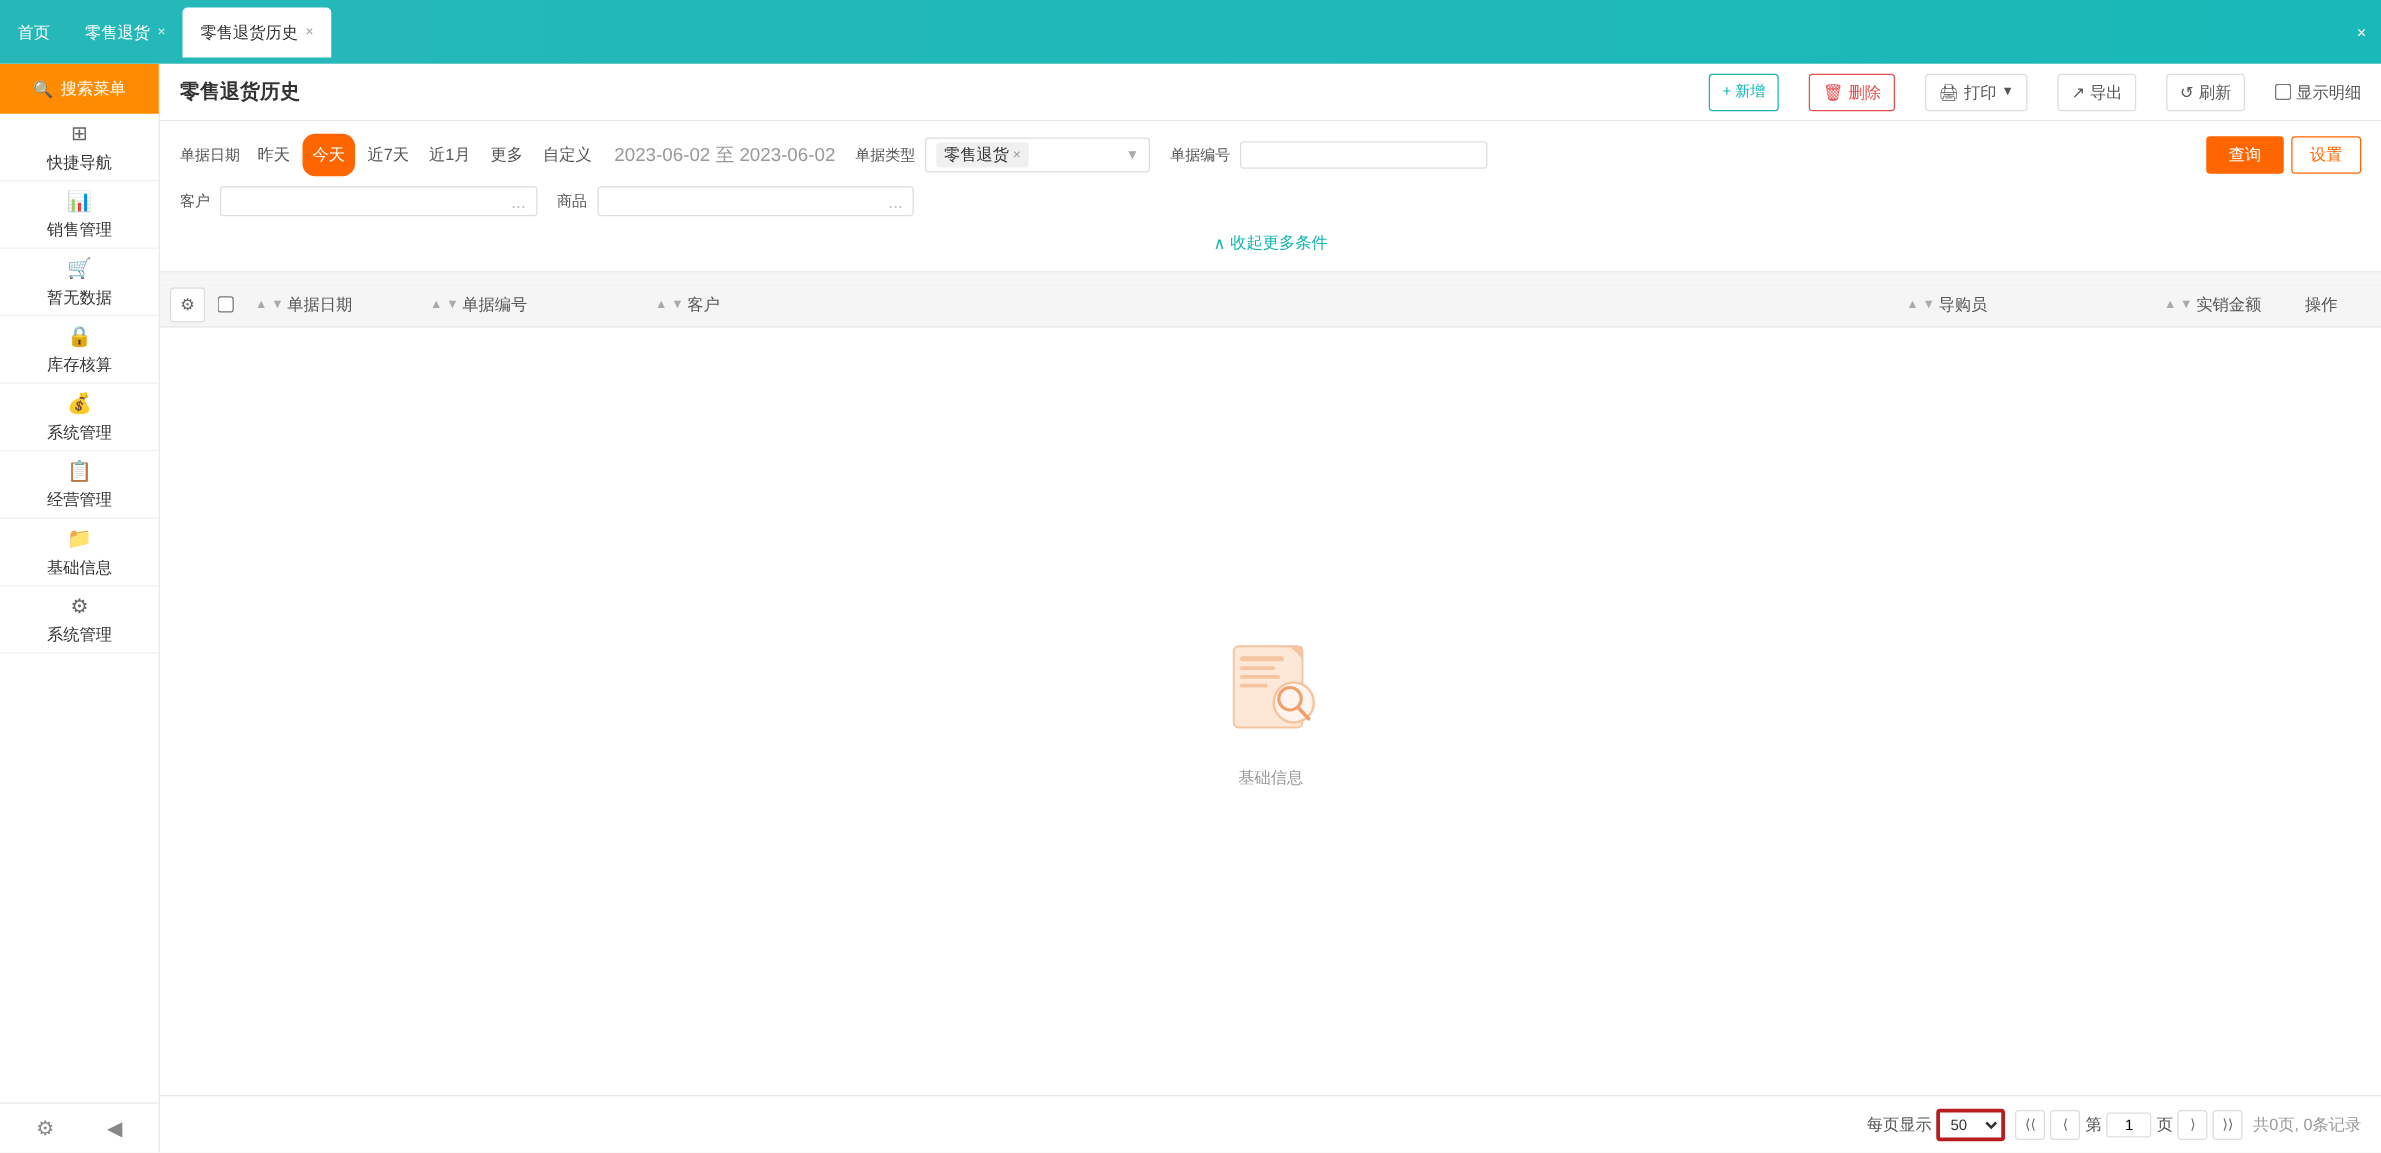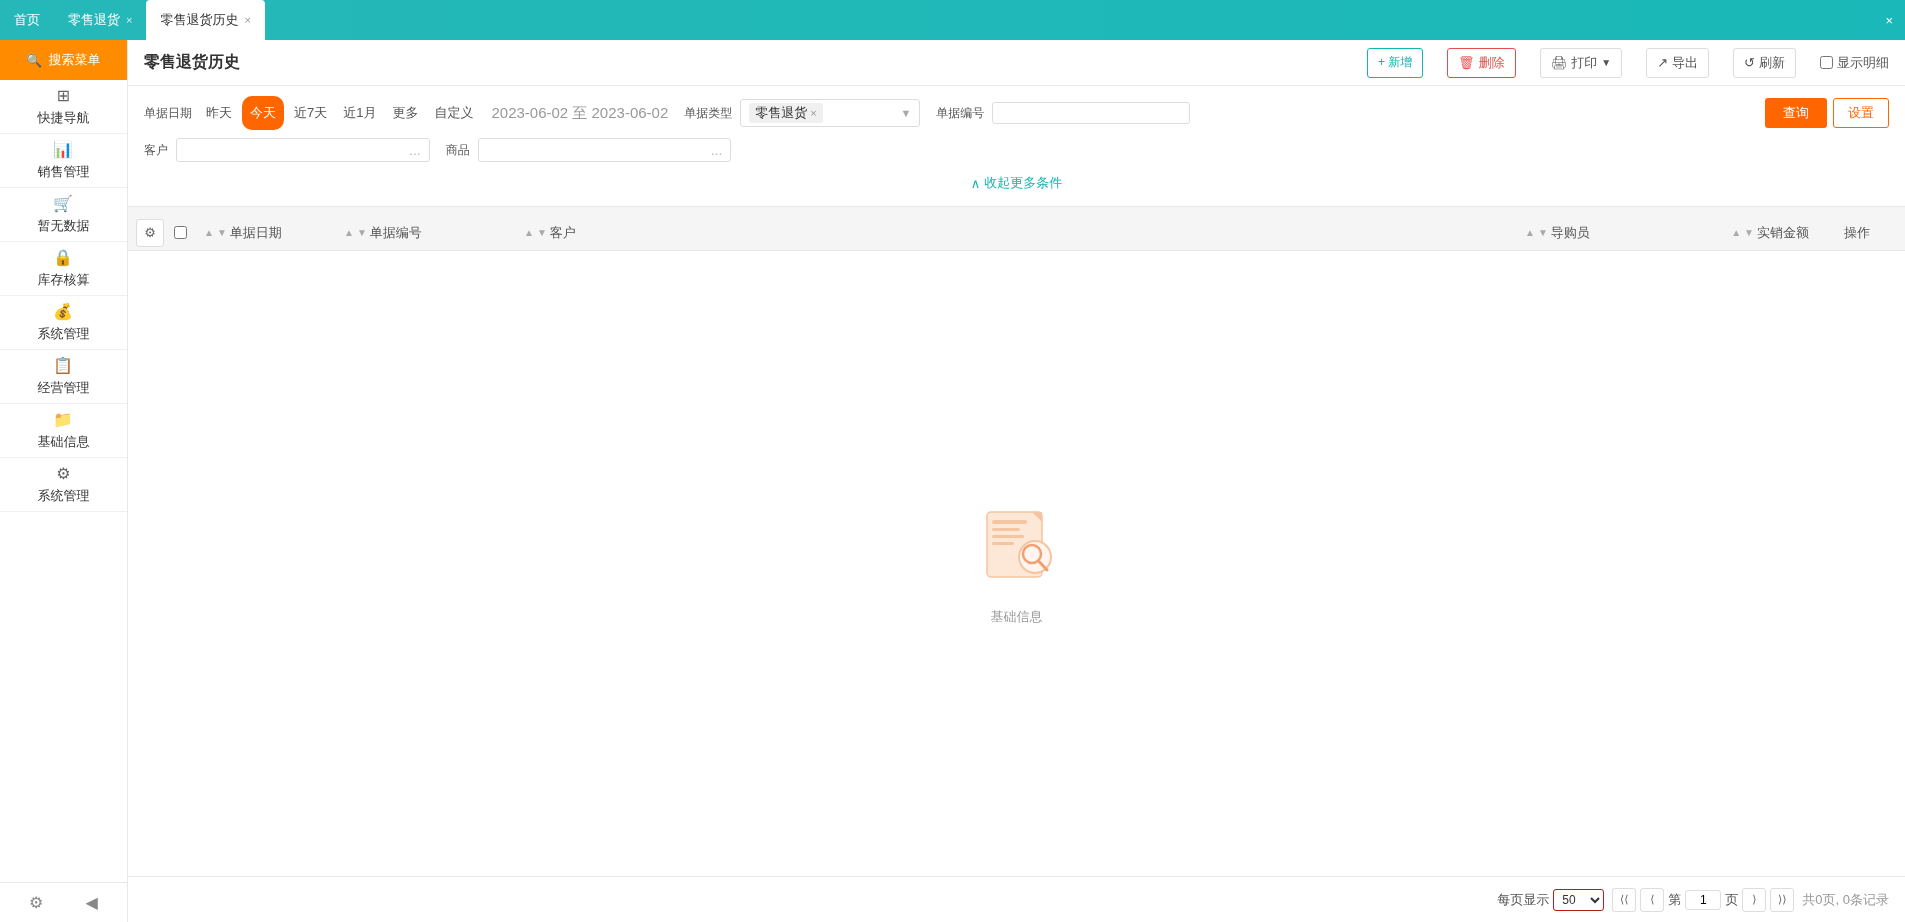--- a/index.html
+++ b/index.html
@@ -1,20 +1,20 @@
 <!DOCTYPE html>
 <html><head>
   <meta charset="utf-8">
   <style>
     * { box-sizing: border-box; margin: 0; padding: 0; font-family: 'Microsoft YaHei', Arial, sans-serif; font-size: 13px; }
     body { display: flex; flex-direction: column; height: 922px; overflow: hidden; background: #f5f5f5; }
 
     
     .top-bar {
-      height: 40px;
+      height: 51px;
       background: linear-gradient(to right, #26b8b8, #1ab8b8);
       display: flex;
       align-items: center;
       padding: 0 0 0 0;
       flex-shrink: 0;
     }
     .tab-item {
       height: 40px;
       display: flex;
       align-items: center;
@@ -377,21 +377,21 @@
       flex-shrink: 0;
       font-size: 12px;
       color: #555;
     }
     .page-size-select {
       display: flex;
       align-items: center;
       gap: 4px;
     }
     .page-select {
-      border: 1px solid #b91c1c;
+      border: 3px solid #b91c1c;
       border-radius: 3px;
       padding: 2px 4px;
       font-size: 12px;
       color: #333;
       background: #fff;
     }
     .page-nav {
       display: flex;
       align-items: center;
       gap: 4px;

